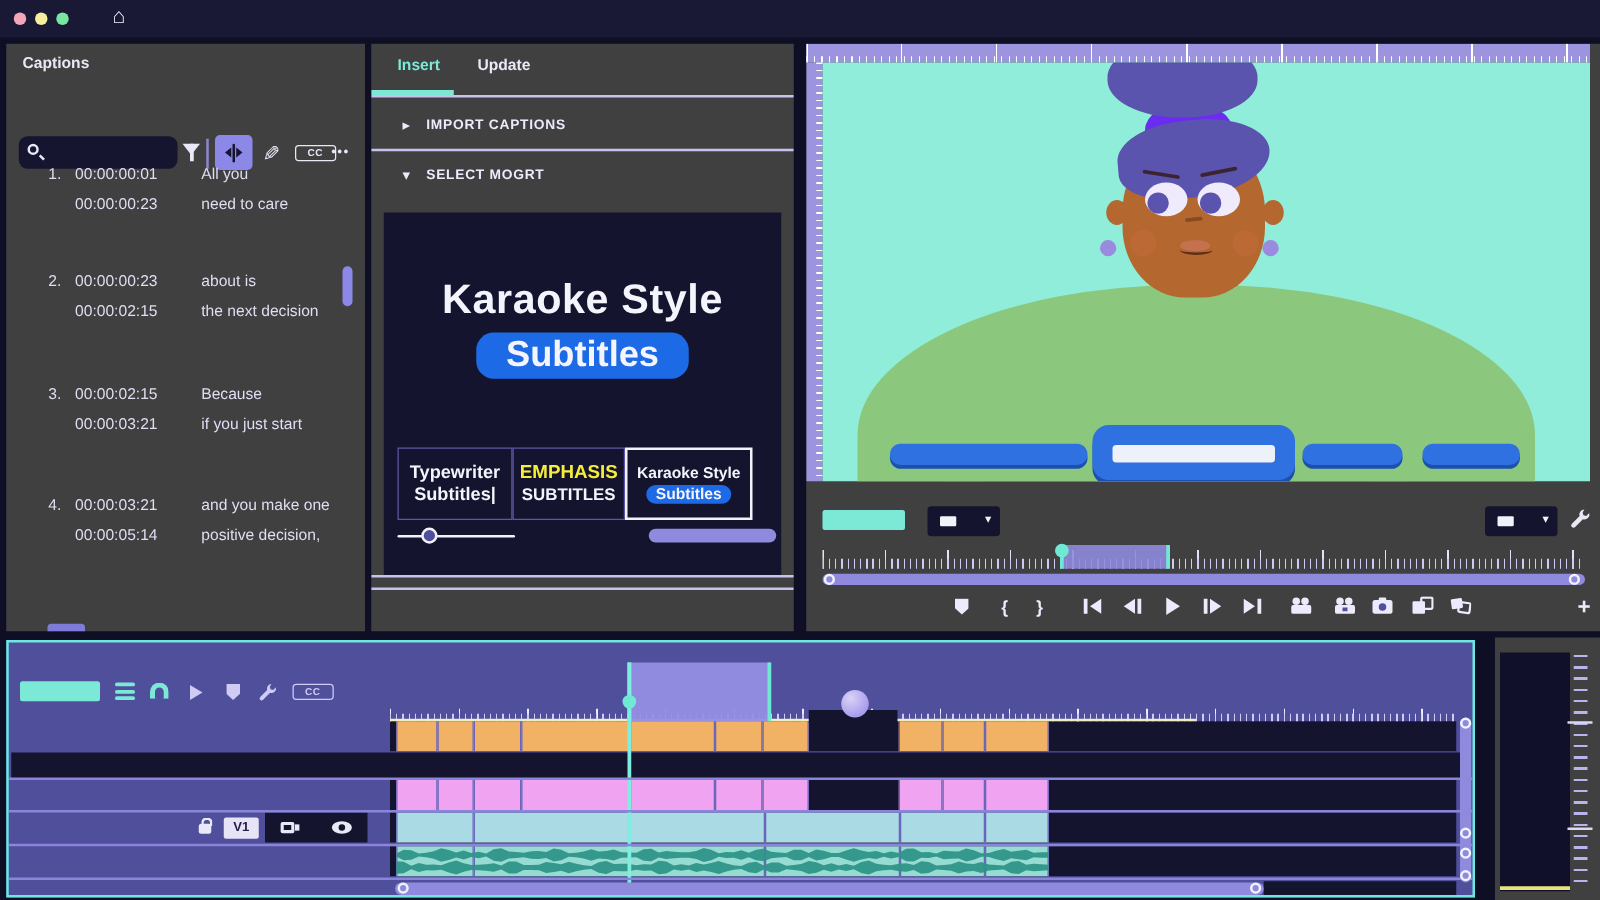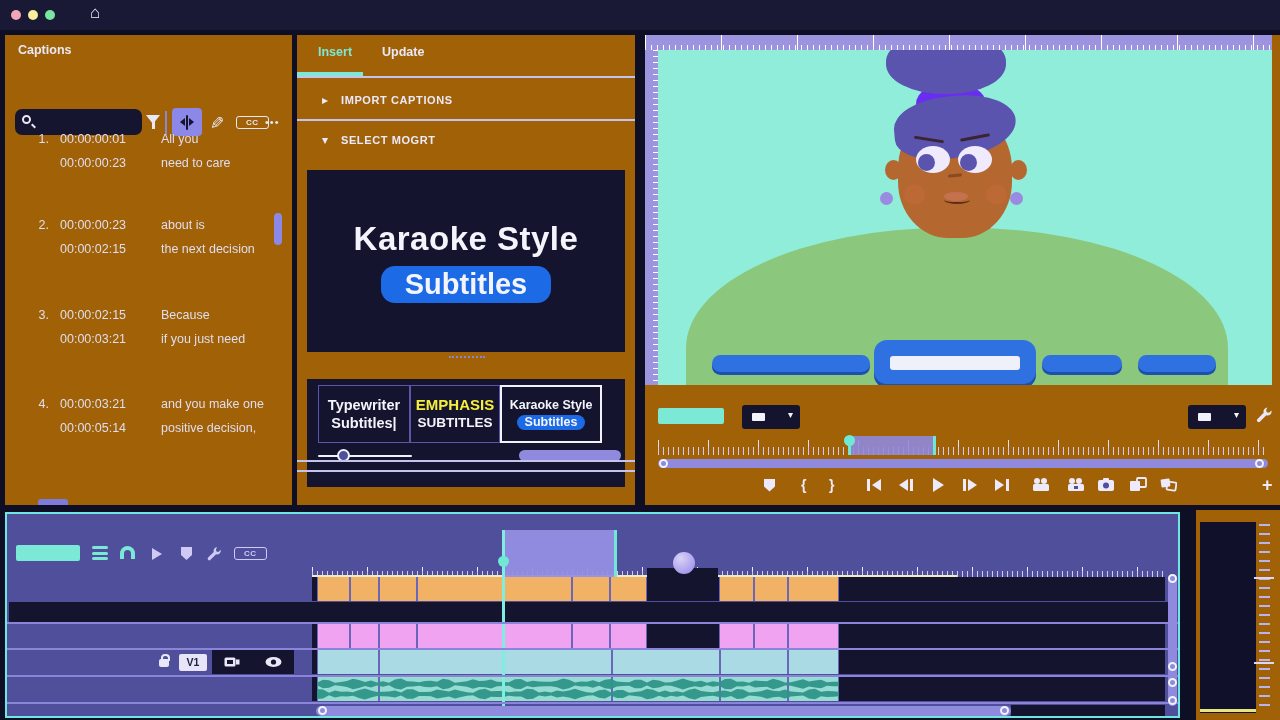--- a/index.html
+++ b/index.html
@@ -1,19 +1,19 @@
 <!DOCTYPE html>
 <html><head>
 <meta charset="utf-8">
 <style>
 *{margin:0;padding:0;box-sizing:border-box}
 html,body{width:1280px;height:720px;overflow:hidden;background:#0e0e24;font-family:"Liberation Sans",sans-serif}
 #stage{position:relative;width:1280px;height:720px}
 .abs{position:absolute}
-.panel{position:absolute;background:#a16207;overflow:hidden}
+.panel{position:absolute;background:#404040;overflow:hidden}
 
 #topbar{left:0;top:0;width:1280px;height:30px;background:#191936}
 .dot{position:absolute;top:10px;width:10px;height:10px;border-radius:50%}
 #home{position:absolute;left:90px;top:3px;color:#f0f0fa;font-size:17px}
 
 #cap-panel{left:5px;top:35px;width:287px;height:470px}
 .ptitle{position:absolute;color:#e9e8f7;font-size:12.5px;font-weight:bold}
 #cap-search{position:absolute;left:10px;top:74px;width:127px;height:26px;background:#15152f;border:none;border-radius:7px;color:#ddd;padding:0 8px 0 26px;font-size:12px;outline:none}
 .mag{position:absolute;left:17px;top:80px;width:9px;height:9px;border:2px solid #e9e8f7;border-radius:50%}
 .mag:after{content:"";position:absolute;left:7px;top:8px;width:5px;height:2px;background:#e9e8f7;transform:rotate(45deg)}
@@ -38,21 +38,21 @@
 .tab{position:absolute;font-size:12.5px;font-weight:bold;color:#e9e8f7}
 .tab.active{color:#7ce9d7}
 .tabline{position:absolute;background:#7ce9d7}
 .hline{position:absolute;background:#c6c2ee}
 .secrow{position:absolute;color:#eceafc;font-size:11px;font-weight:bold;letter-spacing:.6px}
 .chev{position:absolute;color:#eceafc;font-size:12px}
 #preview{position:absolute;left:10px;top:135px;width:318px;height:182px;background:#14142e;display:flex;flex-direction:column;align-items:center;justify-content:center;gap:8px}
 #preview .t1{color:#f4f4fc;font-size:33px;font-weight:bold;letter-spacing:.5px}
 #preview .pill{background:#1d6ae6;color:#f4f4fc;font-size:29px;font-weight:bold;border-radius:14px;padding:2px 24px}
 .grip{position:absolute;left:152px;top:321px;width:36px;border-top:2px dotted #8a85d8}
-#thumbstrip{position:absolute;left:10px;top:344px;width:318px;height:108px;background:#14142e}
+#thumbstrip{position:absolute;left:10px;top:317px;width:318px;height:108px;background:#14142e}
 .cell{position:absolute;top:6px;height:58px;border:1px solid #5a57a8;display:flex;flex-direction:column;align-items:center;justify-content:center;line-height:1.25;text-align:center}
 .cell.sel{border:2px solid #f2f2fa}
 .cell .w{color:#f4f4fc;font-weight:bold;font-size:14.5px}
 .cell .y{color:#f6ee3d;font-weight:bold;font-size:15px}
 .cell .w2{color:#f4f4fc;font-weight:bold;font-size:13.5px}
 .cell .k{color:#f4f4fc;font-weight:bold;font-size:12.5px}
 .cell .kp{background:#1d6ae6;color:#f4f4fc;font-weight:bold;font-size:12.5px;border-radius:9px;padding:0 8px;margin-top:1px}
 #mfooter{position:absolute;left:0;top:445px;width:338px;text-align:center;color:#e9e8f7;font-size:12.5px}
 
 #mon-panel{left:645px;top:35px;width:635px;height:470px}
@@ -151,21 +151,21 @@
       <span></span>
         <span>00:00:02:15</span>
       <span>the next decision</span>
     </div>
     <div class="cap-entry" style="top:268px">
       <span class="n">3.</span>
       <span>00:00:02:15</span>
       <span>Because</span>
       <span></span>
         <span>00:00:03:21</span>
-      <span>if you just need</span>
+      <span>if you just start</span>
     </div>
     <div class="cap-entry" style="top:357px">
       <span class="n">4.</span>
       <span>00:00:03:21</span>
       <span>and you make one</span>
       <span></span>
         <span>00:00:05:14</span>
       <span>positive decision,</span>
     </div>
 

